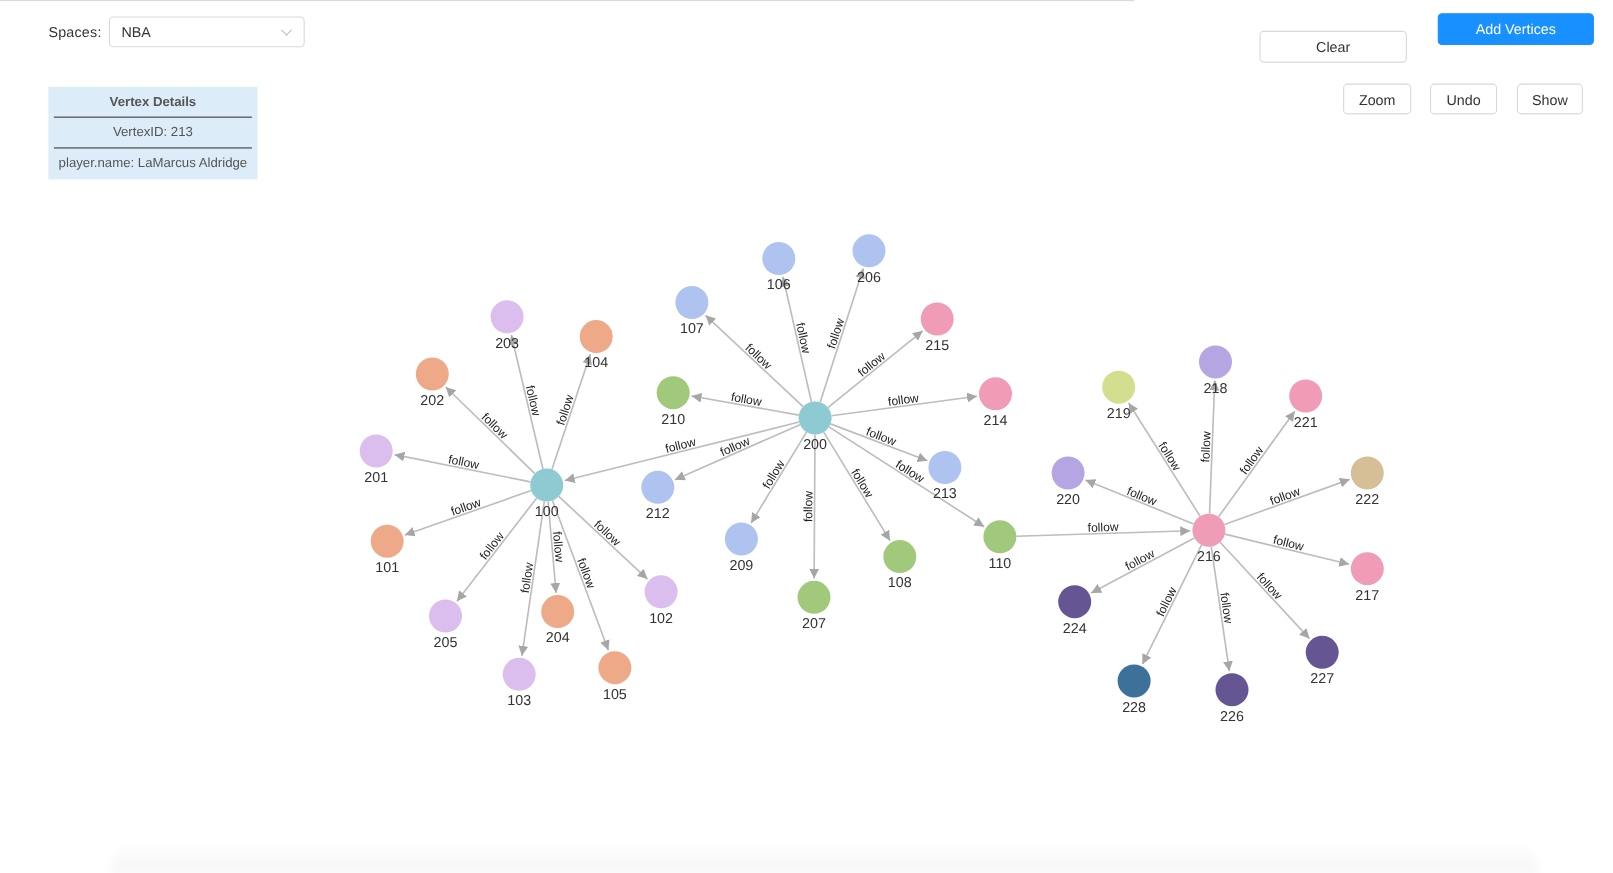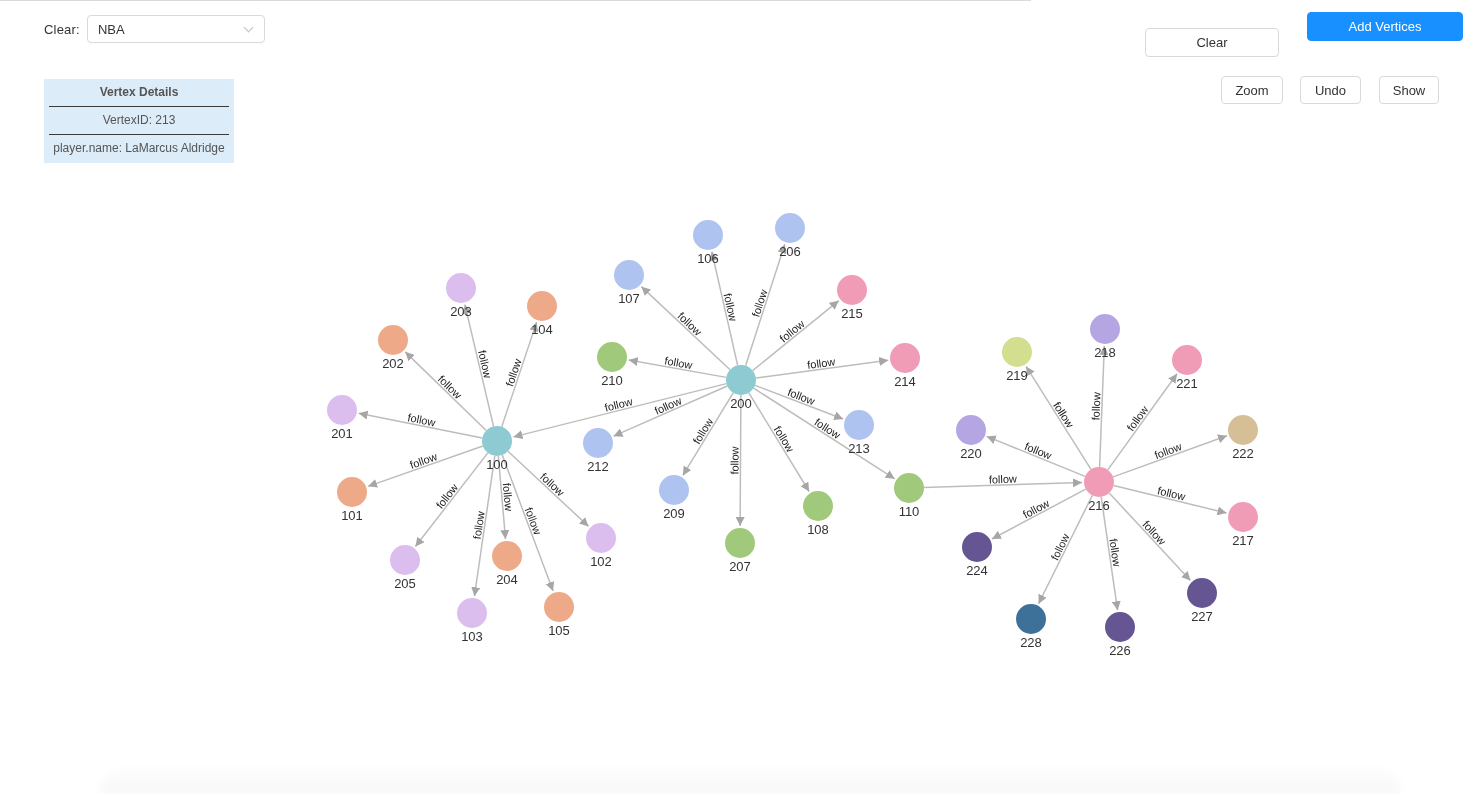--- a/index.html
+++ b/index.html
@@ -11,21 +11,21 @@
   .spaces { position: absolute; left: 44px; top: 15px; display: flex; align-items: center; }
   .spaces-label { font-size: 13px; color: #333; margin-right: 7px; letter-spacing: 0.2px; }
   .spaces-select { width: 178px; height: 28px; border: 1px solid #d9d9d9; border-radius: 4px; background: #fff;
     display: flex; align-items: center; justify-content: space-between; padding: 0 10px; font-size: 13px; color: #333; cursor: pointer; }
   .chev { width: 7px; height: 7px; border-right: 1px solid #bfbfbf; border-bottom: 1px solid #bfbfbf; transform: rotate(45deg); margin-top: -4px; margin-right: 2px; }
 
   .btn { position: absolute; height: 29px; border: 1px solid #d9d9d9; border-radius: 4px; background: #fff; color: #333;
     font-size: 13px; display: flex; align-items: center; justify-content: center; cursor: pointer;
     font-family: "Liberation Sans", sans-serif; }
   .btn-clear { left: 1145px; top: 28px; width: 134px; }
-  .btn-add { left: 1307px; top: 12px; width: 156px; background: #1890ff; border-color: #1890ff; color: #fff; }
+  .btn-add { left: 1307px; top: 12px; width: 142px; background: #1890ff; border-color: #1890ff; color: #fff; }
   .btn-zoom { left: 1221px; top: 76px; width: 62px; height: 28px; }
   .btn-undo { left: 1300px; top: 76px; width: 61px; height: 28px; }
   .btn-show { left: 1379px; top: 76px; width: 60px; height: 28px; text-align: right; }
 
   .details { position: absolute; left: 44px; top: 79px; width: 190px; background: #dcecf8; padding: 0 5px; }
   .details-row { text-align: center; font-size: 12px; color: #555; height: 28px; line-height: 27px; border-bottom: 1px solid #3a3a3a; white-space: nowrap; }
   .details-row.title { font-weight: bold; color: #555; }
   .details-row:last-child { border-bottom: none; }
 
   .graph { position: absolute; left: 0; top: 0; width: 1466px; height: 794px; }
@@ -321,21 +321,21 @@
         <text x="1120" y="655" text-anchor="middle" font-size="13" fill="#333">226</text>
       </g>
       <g style="cursor: pointer;">
         <circle cx="1202" cy="593" r="15" fill="#655593"></circle>
         <text x="1202" y="621" text-anchor="middle" font-size="13" fill="#333">227</text>
       </g>
     </g>
 </svg>
 
 <div class="spaces">
-  <span class="spaces-label">Clear:</span>
+  <span class="spaces-label">Spaces:</span>
   <div class="spaces-select">
     <span>NBA</span>
     <span class="chev"></span>
   </div>
 </div>
 
 <button class="btn btn-clear">Clear</button>
 <button class="btn btn-add">Add Vertices</button>
 
 <button class="btn btn-zoom">Zoom</button>

